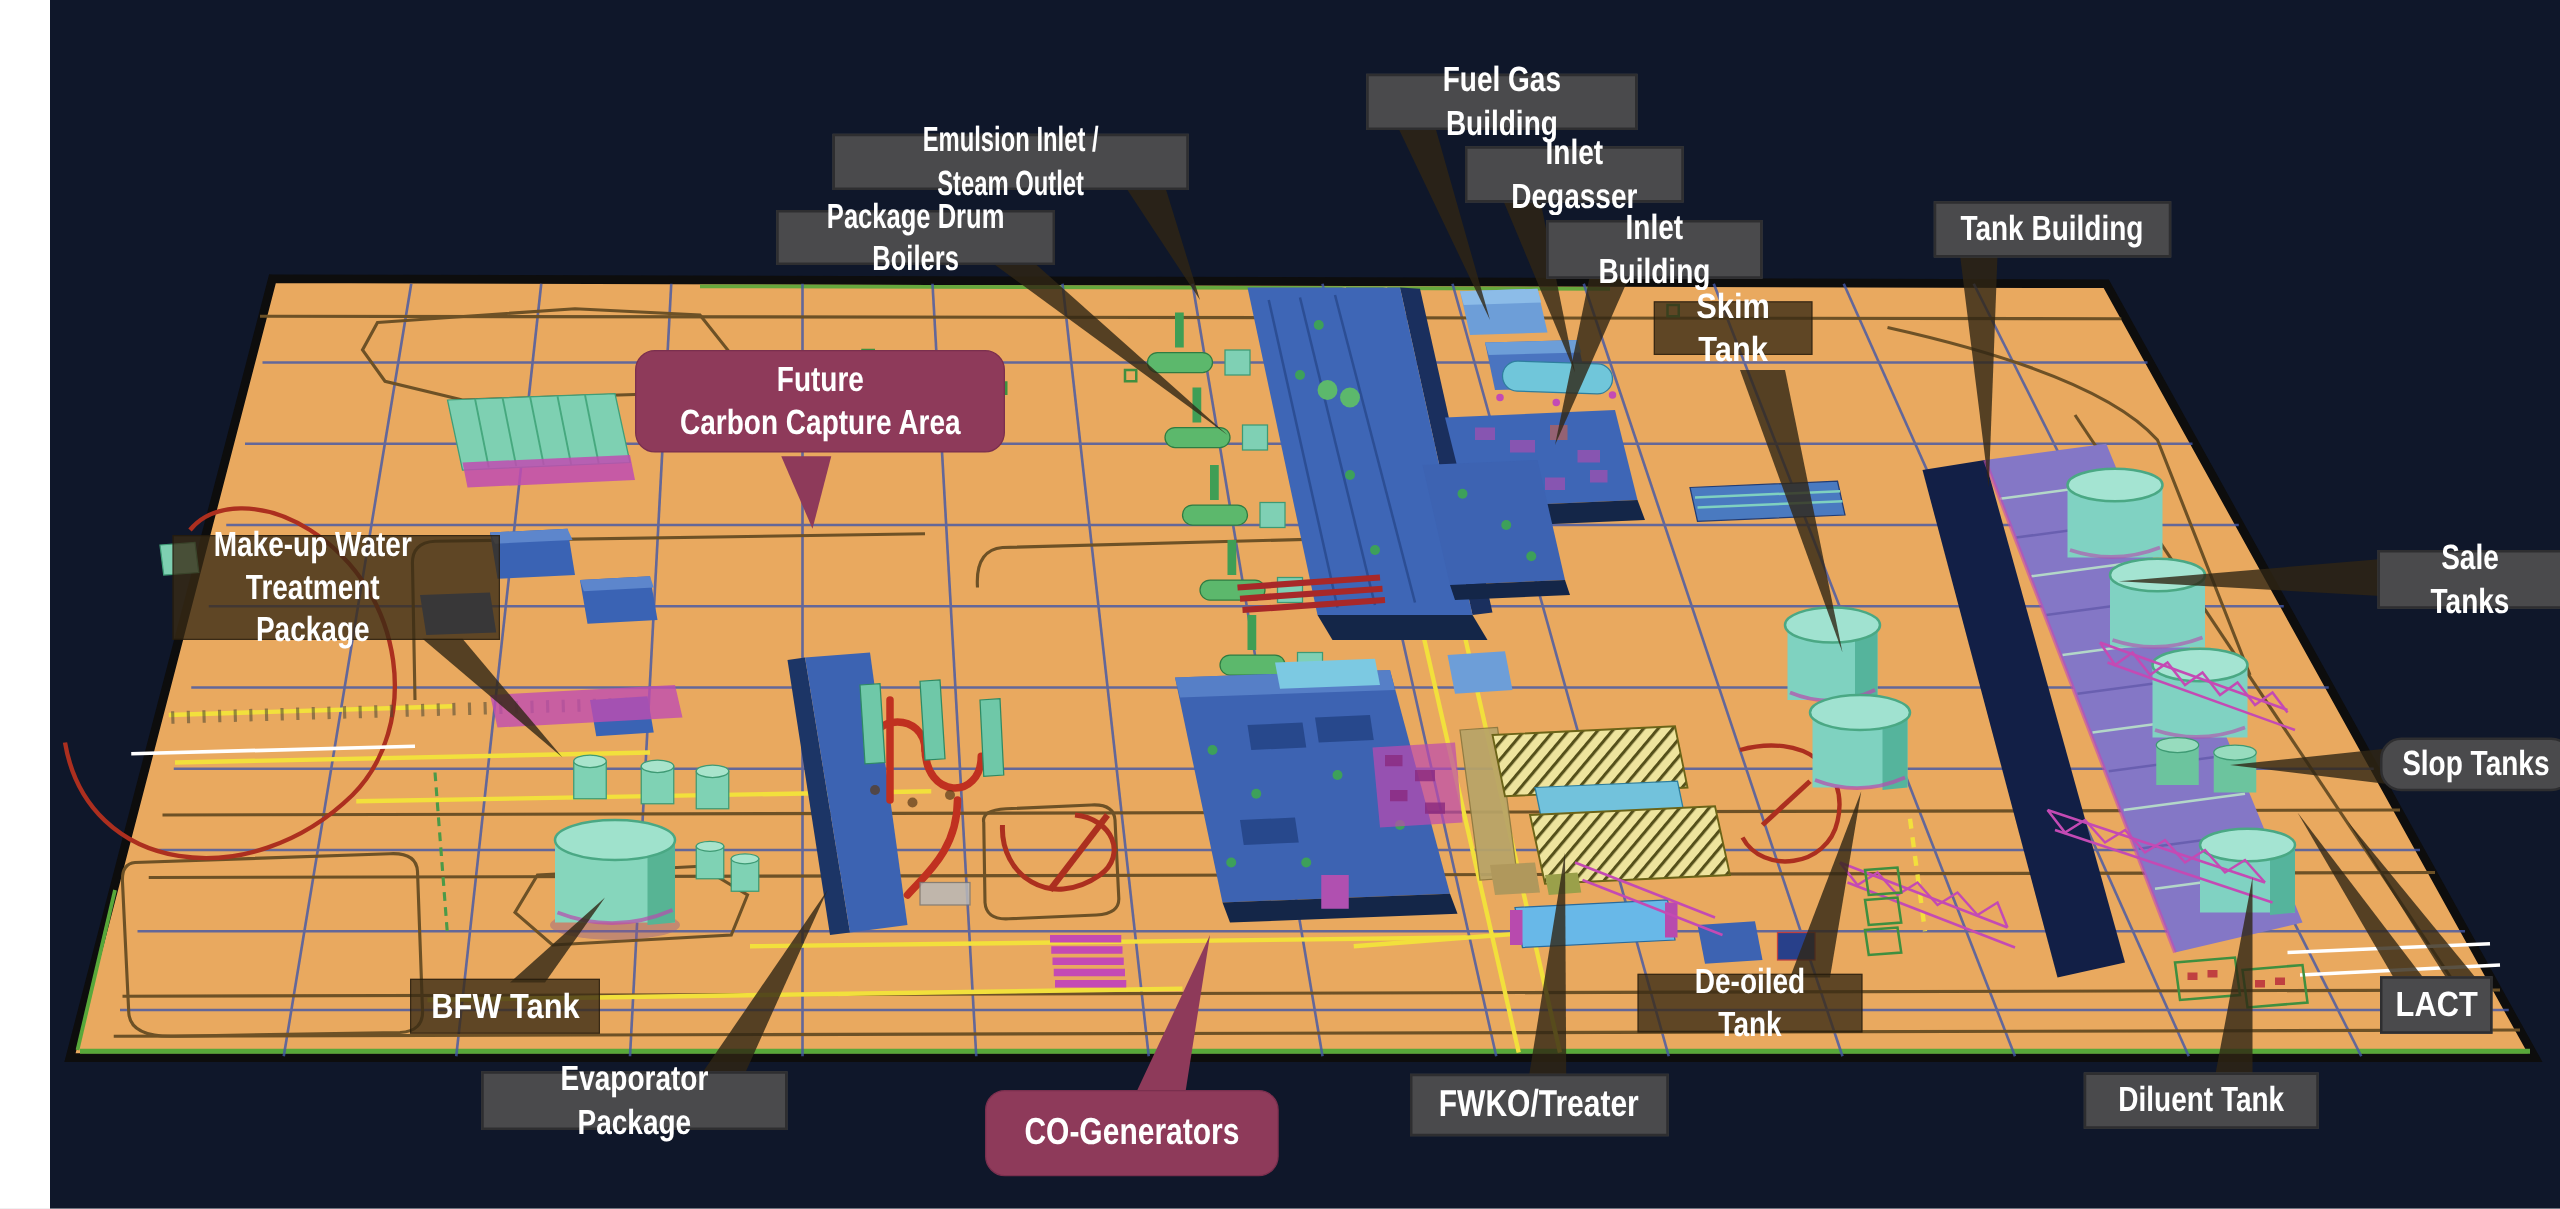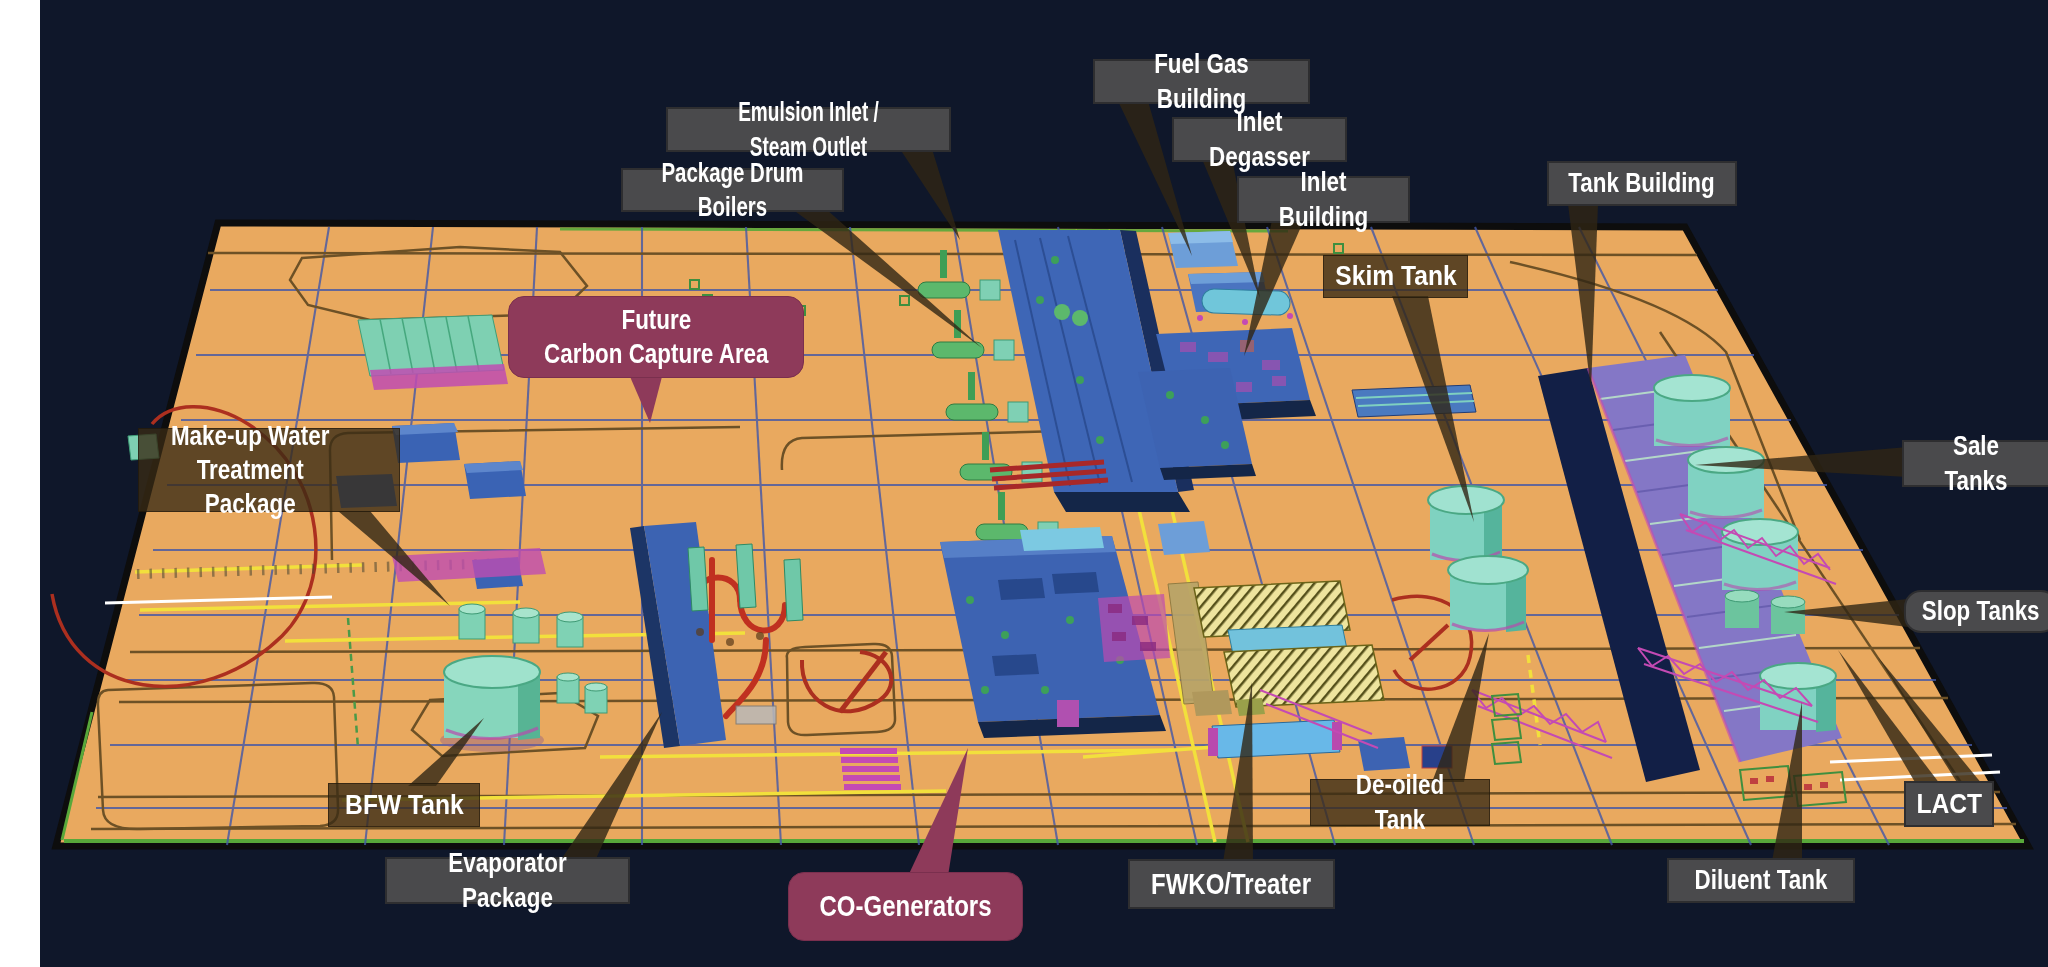--- a/index.html
+++ b/index.html
@@ -406,22 +406,22 @@
     </g>
   </g>
 </svg>
 
 <div class="lbl gray" style="left:1053px;top:59px;width:217px;height:45px;"><span>Fuel Gas Building</span></div>
 <div class="lbl gray xtight" style="left:626px;top:107px;width:285px;height:45px;"><span>Emulsion Inlet / Steam Outlet</span></div>
 <div class="lbl gray" style="left:1132px;top:117px;width:175px;height:45px;"><span>Inlet Degasser</span></div>
 <div class="lbl gray tight" style="left:581px;top:168px;width:223px;height:44px;"><span>Package Drum Boilers</span></div>
 <div class="lbl gray" style="left:1197px;top:176px;width:173px;height:47px;"><span>Inlet Building</span></div>
 <div class="lbl gray" style="left:1507px;top:161px;width:190px;height:45px;"><span>Tank Building</span></div>
-<div class="lbl onmap wide" style="left:1283px;top:255px;width:145px;height:43px;"><span>Skim Tank</span></div>
-<div class="lbl maroon" style="left:468px;top:296px;width:296px;height:82px;"><span>Future
+<div class="lbl onmap wide" style="left:1283px;top:241px;width:127px;height:43px;"><span>Skim Tank</span></div>
+<div class="lbl maroon" style="left:468px;top:280px;width:296px;height:82px;"><span>Future
 Carbon Capture Area</span></div>
 <div class="lbl onmap left" style="left:98px;top:428px;width:262px;height:84px;"><span>Make-up Water
 Treatment Package</span></div>
 <div class="lbl gray" style="left:1862px;top:440px;width:148px;height:47px;align-items:center;"><span>Sale Tanks</span></div>
 <div class="lbl gray" style="left:1864px;top:590px;width:154px;height:43px;border-radius:17px;"><span>Slop Tanks</span></div>
 <div class="lbl onmap wide" style="left:288px;top:783px;width:152px;height:44px;"><span>BFW Tank</span></div>
 <div class="lbl onmap" style="left:1270px;top:779px;width:180px;height:47px;"><span>De-oiled Tank</span></div>
 <div class="lbl gray wide" style="left:1864px;top:781px;width:90px;height:46px;"><span>LACT</span></div>
 <div class="lbl gray" style="left:345px;top:857px;width:245px;height:47px;"><span>Evaporator Package</span></div>
 <div class="lbl maroon big" style="left:748px;top:872px;width:235px;height:69px;"><span>CO-Generators</span></div>

